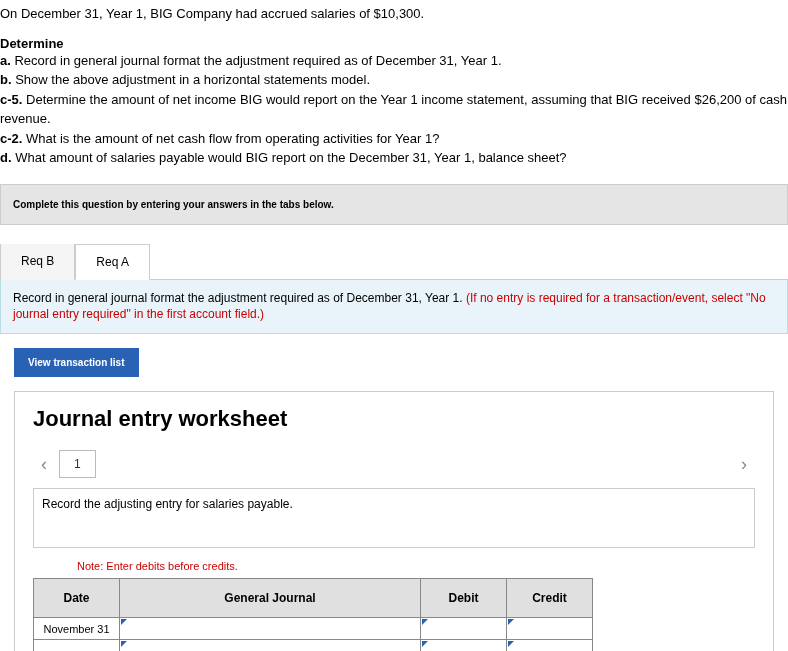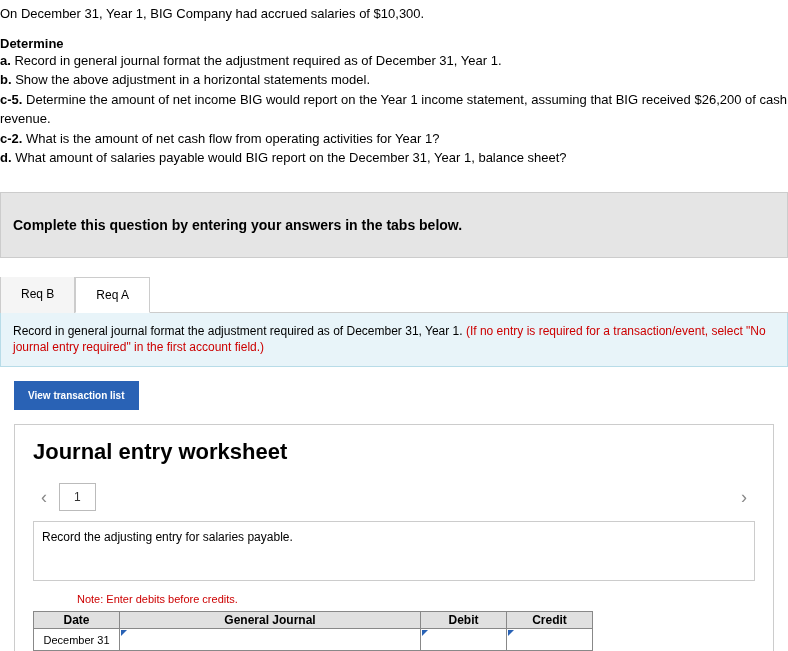--- a/index.html
+++ b/index.html
@@ -3,40 +3,40 @@
   <meta charset="utf-8">
   <style>
     * { box-sizing: border-box; margin: 0; padding: 0; }
     body { font-family: Arial, sans-serif; font-size: 13px; color: #000; width: 788px; }
     .content { padding: 4px 0; }
     .question-text { margin-bottom: 12px; line-height: 1.5; }
     .required-label { font-weight: bold; margin-top: 10px; }
     .req-list { line-height: 1.5; }
     .req-item { }
     .req-letter { font-weight: bold; }
-    .instruction-bar { background: #e5e5e5; border: 1px solid #ccc; padding: 24px 12px; margin-top: 24px; font-weight: bold; font-size: 14px; }
+    .instruction-bar { background: #e5e5e5; border: 1px solid #ccc; padding: 14px 12px; margin-top: 16px; font-weight: bold; font-size: 10px; }
     .tabs-container { margin-top: 18px; }
     .tabs { display: flex; border-bottom: 1px solid #ccc; }
     .tab { padding: 10px 20px; border: 1px solid #ccc; border-bottom: none; background: #fff; font-size: 12px; cursor: pointer; margin-right: 0; position: relative; top: 1px;}
     .tab.active { border-bottom: 1px solid #fff; background: #fff; }
     .tab.inactive { background: #f5f5f5; border-top: none; border-left: none; border-right: 1px solid #ccc; }
     .tabs .tab:first-child { border-left: 1px solid #ccc; }
     .tab-instruction { background: #e8f4f9; border: 1px solid #b8dce8; border-top: none; padding: 10px 12px; font-size: 12px; line-height: 1.4; }
     .red-text { color: #c00; }
     .view-btn { background: #2962b5; color: #fff; border: none; padding: 9px 14px; font-size: 10px; font-weight: bold; margin: 14px 0 14px 14px; cursor: pointer; }
     .worksheet-box { border: 1px solid #ccc; margin: 0 14px; padding: 14px 18px 0 18px; }
     .worksheet-title { font-size: 22px; font-weight: bold; margin-bottom: 18px; }
     .entry-nav { display: flex; align-items: center; justify-content: space-between; margin-bottom: 10px; }
     .nav-left { display: flex; align-items: center; }
     .chev { font-size: 18px; color: #888; padding: 0 8px; cursor: pointer; user-select: none; }
     .entry-tab { border: 1px solid #bbb; padding: 6px 14px; font-size: 12px; color: #333; background: #fff; margin-left: 4px; position: relative; }
     .entry-instruction-box { border: 1px solid #ccc; border-top: 1px solid #ccc; padding: 8px; font-size: 12px; min-height: 60px; }
     .note-text { color: #c00; font-size: 11px; margin: 12px 0 6px 0; padding-left: 44px; }
     .journal-table { border-collapse: collapse; width: 560px; }
-    .journal-table th { background: #e0e0e0; border: 1px solid #888; padding: 1px 8px; font-size: 12px; font-weight: bold; text-align: center; }
+    .journal-table th { background: #e0e0e0; border: 1px solid #888; padding: 12px 8px; font-size: 12px; font-weight: bold; text-align: center; }
     .journal-table td { border: 1px solid #888; padding: 4px 6px; font-size: 11px; text-align: center; height: 22px; background: #fff; position: relative; }
     .journal-table .col-date { width: 80px; }
     .journal-table .col-gj { width: 280px; }
     .journal-table .col-debit { width: 80px; }
     .journal-table .col-credit { width: 80px; }
     .dropdown-indicator { position: absolute; left: 1px; top: 1px; width: 0; height: 0; border-top: 6px solid #2962b5; border-right: 6px solid transparent; }
   </style>
 </head>
 <body>
 
@@ -80,21 +80,21 @@
       <thead>
         <tr>
           <th class="col-date">Date</th>
           <th class="col-gj">General Journal</th>
           <th class="col-debit">Debit</th>
           <th class="col-credit">Credit</th>
         </tr>
       </thead>
       <tbody>
         <tr>
-          <td>December 31</td>
+          <td>November 31</td>
           <td><span class="dropdown-indicator"></span><span></span></td>
           <td><span class="dropdown-indicator"></span><span></span></td>
           <td><span class="dropdown-indicator"></span><span></span></td>
         </tr>
         <tr>
           <td></td>
           <td><span class="dropdown-indicator"></span><span></span></td>
           <td><span class="dropdown-indicator"></span><span></span></td>
           <td><span class="dropdown-indicator"></span><span></span></td>
         </tr>

